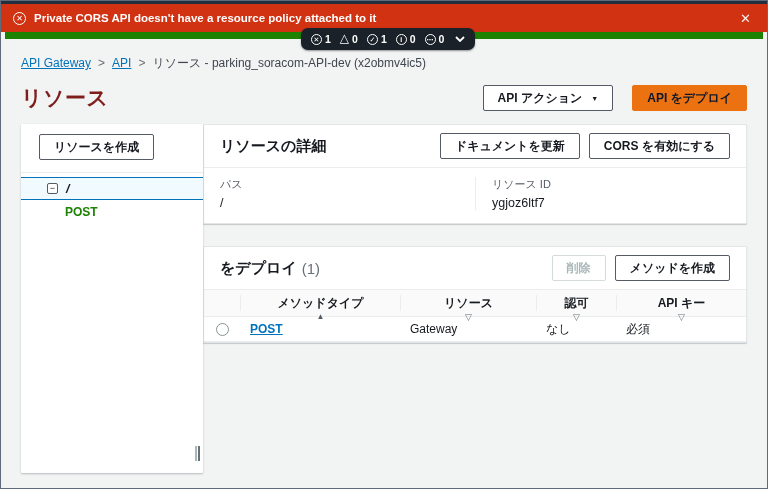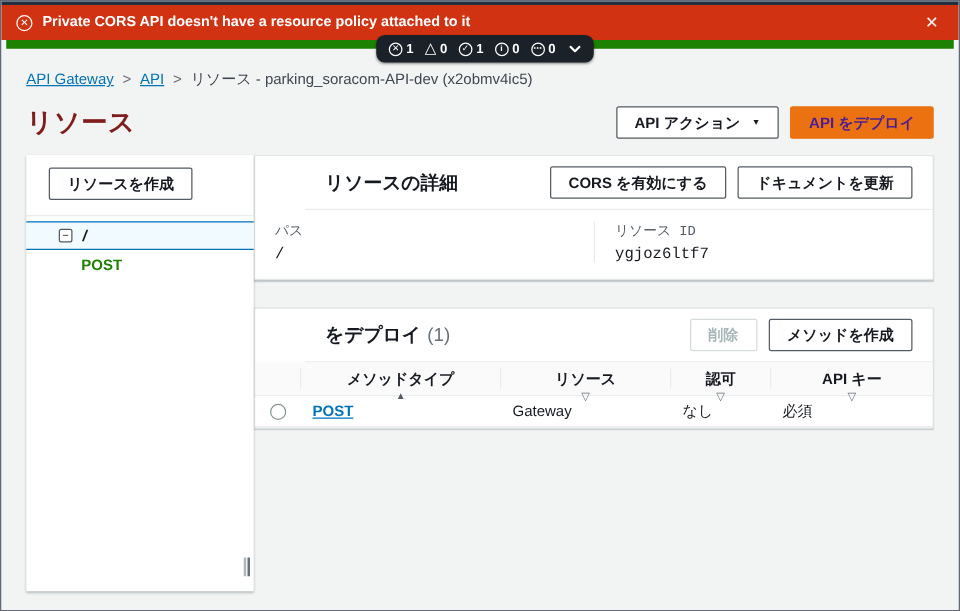--- a/index.html
+++ b/index.html
@@ -42,29 +42,29 @@
   .ptri { font-size:12px; line-height:1; font-weight:400; transform:translateY(-1px); }
   .pill-chevron { display:inline-flex; margin-left:2px; cursor:pointer; }
   
   .content { padding:15px 20px 0 20px; }
   .breadcrumb { font-size:12px; display:flex; align-items:center; gap:7px; height:18px; }
   .breadcrumb a { color:#0073bb; text-decoration:underline; cursor:pointer; }
   .crumb-sep { color:#687078; font-size:12px; }
   .crumb-current { color:#414750; }
   .title-row { display:flex; align-items:center; margin-top:12px; height:28px; }
   .page-title { font-size:21px; font-weight:700; color:#7f1d1d; letter-spacing:.5px; }
-  .title-actions { margin-left:auto; display:flex; gap:9px; }
+  .title-actions { margin-left:auto; display:flex; gap:19px; }
   .btn {
     display:inline-flex; align-items:center; justify-content:center; height:26px;
     padding:0 14px; font-size:12px; font-weight:700; color:#16191f;
     background:#fff; border:1px solid #545b64; border-radius:2px; cursor:pointer; white-space:nowrap;
     font-family:inherit;
   }
   .btn .caret { font-size:7px; margin-left:9px; }
-  .btn-primary { background:#ec7211; border-color:#ec7211; color:#4c1d95; }
+  .btn-primary { background:#ec7211; border-color:#ec7211; color:#0f172a; }
   .btn-disabled { color:#aab7b8; border-color:#d5dbdb; cursor:default; }
   .main-row { display:flex; margin-top:12px; }
   
   .tree-panel {
     position:relative; width:182px; height:349px; background:#fff; flex:0 0 auto;
     box-shadow:0 1px 2px rgba(0,28,36,.25); border-radius:1px;
   }
   .tree-panel .panel-top { padding:10px 0 12px 18px; }
   .tree-divider { border-top:1px solid #eaeded; }
   .tree-root-row {
@@ -89,27 +89,26 @@
   .resize-handle i:first-child { background:#aab7b8; }
   
   .right-col { flex:1 1 auto; display:flex; flex-direction:column; }
   .card {
     background:#fff; border:1px solid #e3e6e6; border-radius:1px;
     box-shadow:0 1px 1px rgba(0,28,36,.2);
   }
   .card-header {
     display:flex; align-items:center; padding:8px 16px; min-height:40px;
     border-bottom:1px solid #eaeded;
-    margin-left:40px;
   }
   .card-title { font-size:15px; font-weight:700; color:#16191f; }
   .card-count { font-size:15px; font-weight:400; color:#687078; margin-left:5px; }
   .card-actions { margin-left:auto; display:flex; gap:9px; }
   .details-body { display:flex; padding:9px 16px 13px 16px; }
-  .field-col { width:50%;font-family:Liberation Mono, monospace; }
+  .field-col { width:50%; }
   .field-col + .field-col { border-left:1px solid #eaeded; padding-left:16px; }
   .field-label { font-size:11px; color:#545b64; margin-bottom:4px; }
   .field-value { font-size:12.5px; color:#16191f; }
   .methods-card { margin-top:22px; }
   
   .mtable { width:100%; }
   .mtable .thead {
     display:grid; grid-template-columns:36px 160px 136px 80px auto;
     background:#fafafa; height:26px; align-items:center;
     font-size:12px; font-weight:700; color:#16191f;
@@ -213,22 +212,22 @@
             <i></i>
           </div>
       </div>
 
       <div class="right-col">
 
         <div class="card">
           <div class="card-header">
             <span class="card-title">リソースの詳細</span>
             <span class="card-actions">
+              <button class="btn">ドキュメントを更新</button>
               <button class="btn">CORS を有効にする</button>
-              <button class="btn">ドキュメントを更新</button>
             </span>
           </div>
           <div class="details-body">
             <div class="field-col">
               <div class="field-label">パス</div>
               <div class="field-value">/</div>
             </div>
             <div class="field-col">
               <div class="field-label">リソース ID</div>
               <div class="field-value">ygjoz6ltf7</div>

